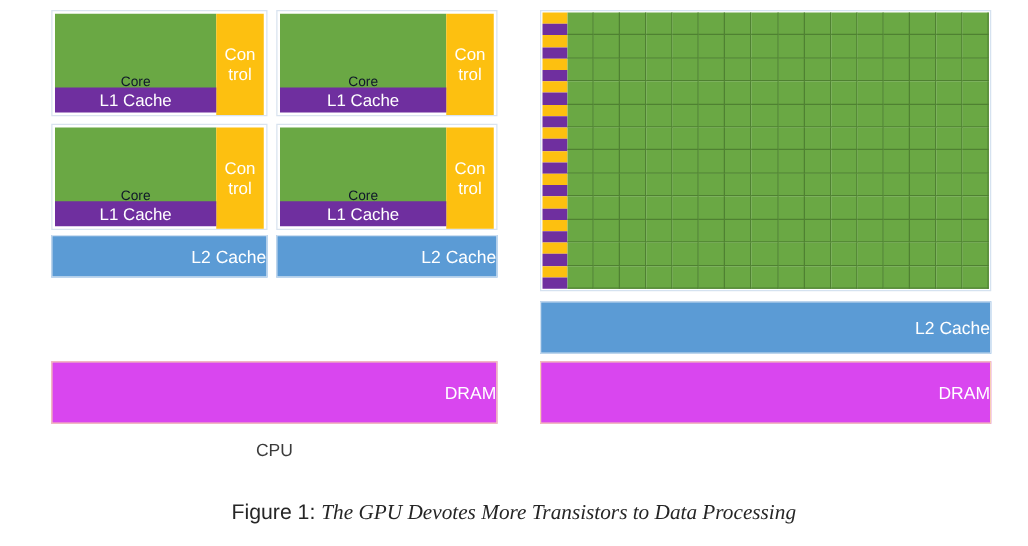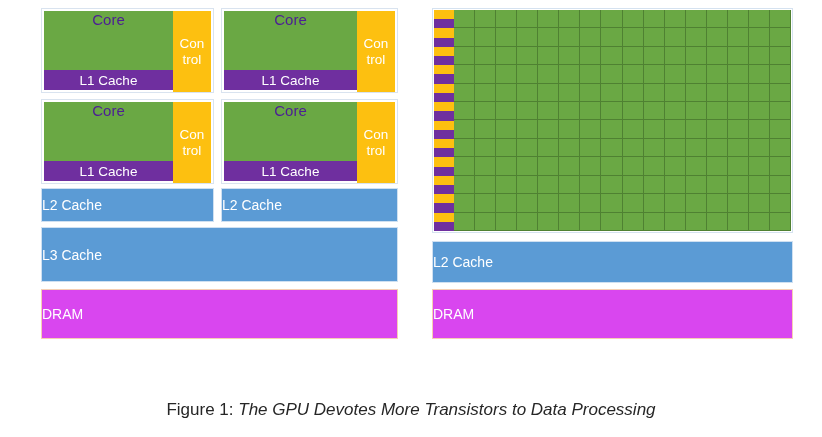--- a/index.html
+++ b/index.html
@@ -33,22 +33,22 @@
     position: absolute;
     box-sizing: border-box;
     background: #ffffff;
     border: 1px solid #d9e3ef;
     padding: 2px;
   }
   .core-green {
     position: absolute;
     left: 2px; top: 2px;
     background: #6aa844;
-    display: flex; align-items: flex-start; justify-content: center;
-    color: #4c1d95; font-size: 15px;
+    display: flex; align-items: flex-end; justify-content: center;
+    color: #0f172a; font-size: 11px;
   }
   .core-control {
     position: absolute;
     top: 2px; right: 2px;
     background: #fdc010;
     display: flex; align-items: center; justify-content: center;
     color: #fff; font-size: 13.5px; line-height: 1.18;
     white-space: pre-line;
     text-align: center;
   }
@@ -56,21 +56,21 @@
     position: absolute;
     left: 2px; bottom: 2px;
     background: #6f2f9f;
     display: flex; align-items: center; justify-content: center;
     color: #fff; font-size: 13.5px;
   }
 
   .bar {
     position: absolute;
     box-sizing: border-box;
-    display: flex; align-items: center; justify-content: flex-start;
+    display: flex; align-items: center; justify-content: flex-end;
     color: #ffffff;
     font-size: 14px;
     border: 1px solid rgba(255,255,255,0.0);
   }
   .bar-blue   { background: #5b9bd5; border: 1px solid #cfe0f1; }
   .bar-orange { background: #d946ef; border: 1px solid #f6cfb3; }
 
   .panel-label {
     position: absolute;
     width: 100%;
@@ -122,21 +122,21 @@
     position: absolute;
     left: 0;
     top: 400px;
     width: 822px;
     text-align: center;
     font-size: 17px;
     color: #262626;
     white-space: nowrap;
   }
   #caption .cap-prefix { font-style: normal; }
-  #caption .cap-title  { font-style: italic; }
+  #caption .cap-title  { font-style: italic; font-family: Liberation Serif, serif; }
 
   #watermark {
     position: absolute;
     left: 687px;
     top: 409px;
     font-size: 13px;
     color: #cfcfcf;
     letter-spacing: 0.5px;
     white-space: nowrap;
   }
@@ -200,28 +200,26 @@
       </div>
     </div>
 
     <div class="bar bar-blue" style="left:0px; top:180px; width:173px; height:34px;">
       <span>L2 Cache</span>
     </div>
     <div class="bar bar-blue" style="left:180px; top:180px; width:177px; height:34px;">
       <span>L2 Cache</span>
     </div>
 
-    <div class="bar bar-blue" style="left:0px; top:219px; width:357px; height:55px;">
-      <span>L3 Cache</span>
-    </div>
 
     <div class="bar bar-orange" style="left:0px; top:281px; width:357px; height:50px;">
       <span>DRAM</span>
     </div>
 
+    <div class="panel-label" style="top:344px;">CPU</div>
   </div>
 
   <div id="gpu-panel">
 
     <div class="gpu-grid">
       <div class="gpu-left-col" id="gpu-left-col">
           <div class="gpu-left-cell">
             <div class="y" style="background: rgb(253, 192, 16);"></div>
             <div class="p" style="background: rgb(111, 47, 159);"></div>
           </div>

